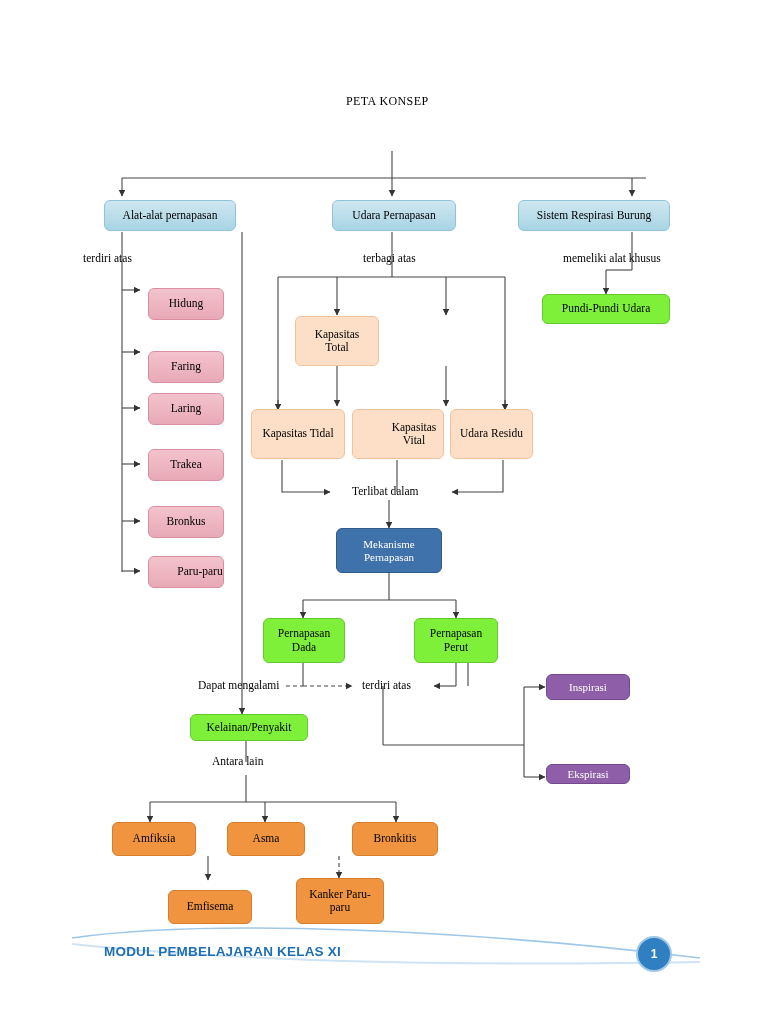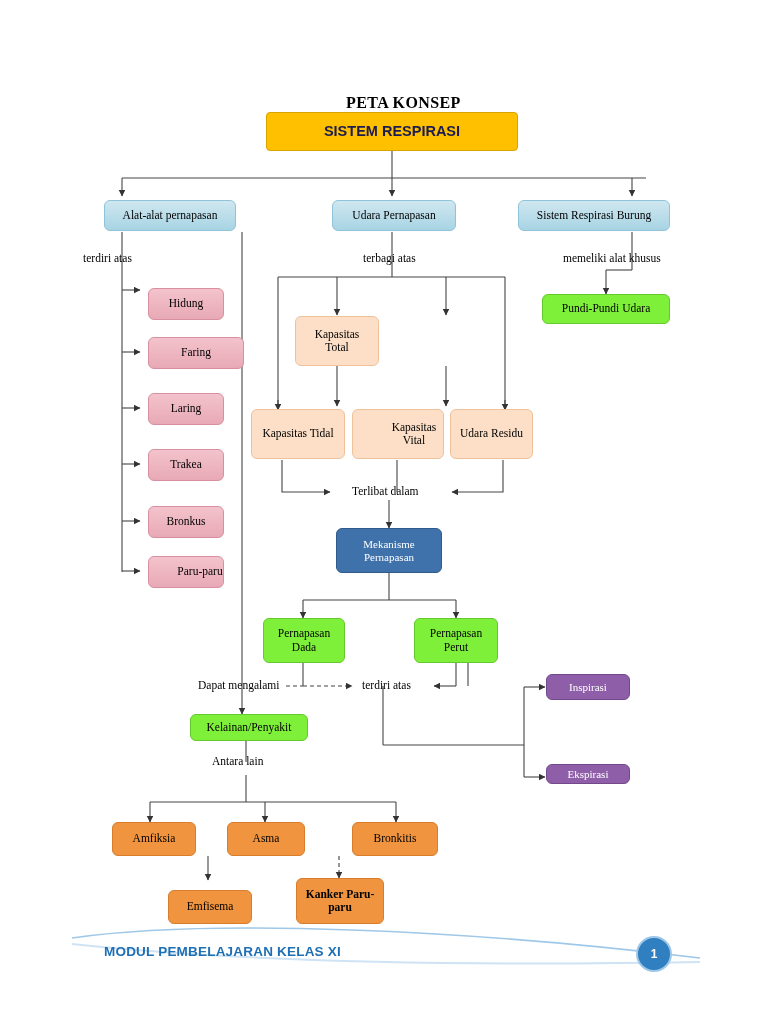--- a/index.html
+++ b/index.html
@@ -16,21 +16,21 @@
     border-radius:6px;
   }
   .label{
     position:absolute;
     font-family:"Liberation Serif", serif;
     font-size:11.5px;color:#000;white-space:nowrap;
   }
   
   .peta-konsep{
     position:absolute;font-family:"Liberation Serif", serif;
-    font-weight:bold;font-size:16px;letter-spacing:.4px;color:#000;
+    font-weight:normal;font-size:12px;letter-spacing:.4px;color:#000;
   }
   .main-box{
     background:#FFC000;border:1px solid #d9a400;
     font-family:"Liberation Sans", sans-serif;
     font-weight:bold;font-size:14.5px;color:#1b1b4f;
     border-radius:4px;
   }
   .blue-box{
     background:linear-gradient(180deg,#cfe7f0 0%, #a8d4e4 100%);
     border:1px solid #8fc3d8;font-size:11.5px;color:#000;
@@ -159,23 +159,20 @@
       <path d="M606,270 L606,294" marker-end="url(#arr)"></path>
       <path d="M632,270 L606,270"></path>
     </g>
 
     <path d="M72,938 C210,918 470,930 700,958" stroke="#9fc8e8" stroke-width="1.6" fill="none"></path>
     <path d="M72,944 C240,962 470,966 700,962" stroke="#cfe3f5" stroke-width="2" fill="none"></path>
   </svg>
 
   <div class="peta-konsep" style="left:346px;top:94px;">PETA KONSEP</div>
 
-  <div class="node main-box" style="left:266px;top:112px;width:252px;height:39px;">
-    <span>SISTEM RESPIRASI</span>
-  </div>
 
   <div class="node blue-box" style="left:104px;top:200px;width:132px;height:31px;">
     <span>Alat-alat pernapasan</span>
   </div>
   <div class="node blue-box" style="left:332px;top:200px;width:124px;height:31px;">
     <span>Udara Pernapasan</span>
   </div>
   <div class="node blue-box" style="left:518px;top:200px;width:152px;height:31px;">
     <span>Sistem Respirasi Burung</span>
   </div>
@@ -184,21 +181,21 @@
   <div class="label" style="left:363px;top:252px;">terbagi atas</div>
   <div class="label" style="left:563px;top:252px;">memeliki alat khusus</div>
   <div class="label" style="left:352px;top:485px;">Terlibat dalam</div>
   <div class="label" style="left:198px;top:679px;">Dapat mengalami</div>
   <div class="label" style="left:362px;top:679px;">terdiri atas</div>
   <div class="label" style="left:212px;top:755px;">Antara lain</div>
 
   <div class="node pink-box" style="left:148px;top:288px;width:76px;height:32px;">
     <span>Hidung</span>
   </div>
-  <div class="node pink-box" style="left:148px;top:337px;width:96px;height:32px;">
+  <div class="node pink-box" style="left:148px;top:351px;width:76px;height:32px;">
     <span>Faring</span>
   </div>
   <div class="node pink-box" style="left:148px;top:393px;width:76px;height:32px;">
     <span>Laring</span>
   </div>
   <div class="node pink-box" style="left:148px;top:449px;width:76px;height:32px;">
     <span>Trakea</span>
   </div>
   <div class="node pink-box" style="left:148px;top:506px;width:76px;height:32px;">
     <span>Bronkus</span>
@@ -256,21 +253,21 @@
   </div>
   <div class="node orange-box" style="left:227px;top:822px;width:78px;height:34px;">
     <span>Asma</span>
   </div>
   <div class="node orange-box" style="left:352px;top:822px;width:86px;height:34px;">
     <span>Bronkitis</span>
   </div>
   <div class="node orange-box" style="left:168px;top:890px;width:84px;height:34px;">
     <span>Emfisema</span>
   </div>
-  <div class="node orange-box" style="left:296px;top:878px;width:88px;height:46px;white-space:pre-line;font-weight:bold;">
+  <div class="node orange-box" style="left:296px;top:878px;width:88px;height:46px;white-space:pre-line;">
     <span>Kanker Paru-
 paru</span>
   </div>
 
   <div class="footer-text">MODUL PEMBELAJARAN KELAS XI</div>
   <div class="page-circle">
     <span>1</span>
   </div>
 
 </div>

